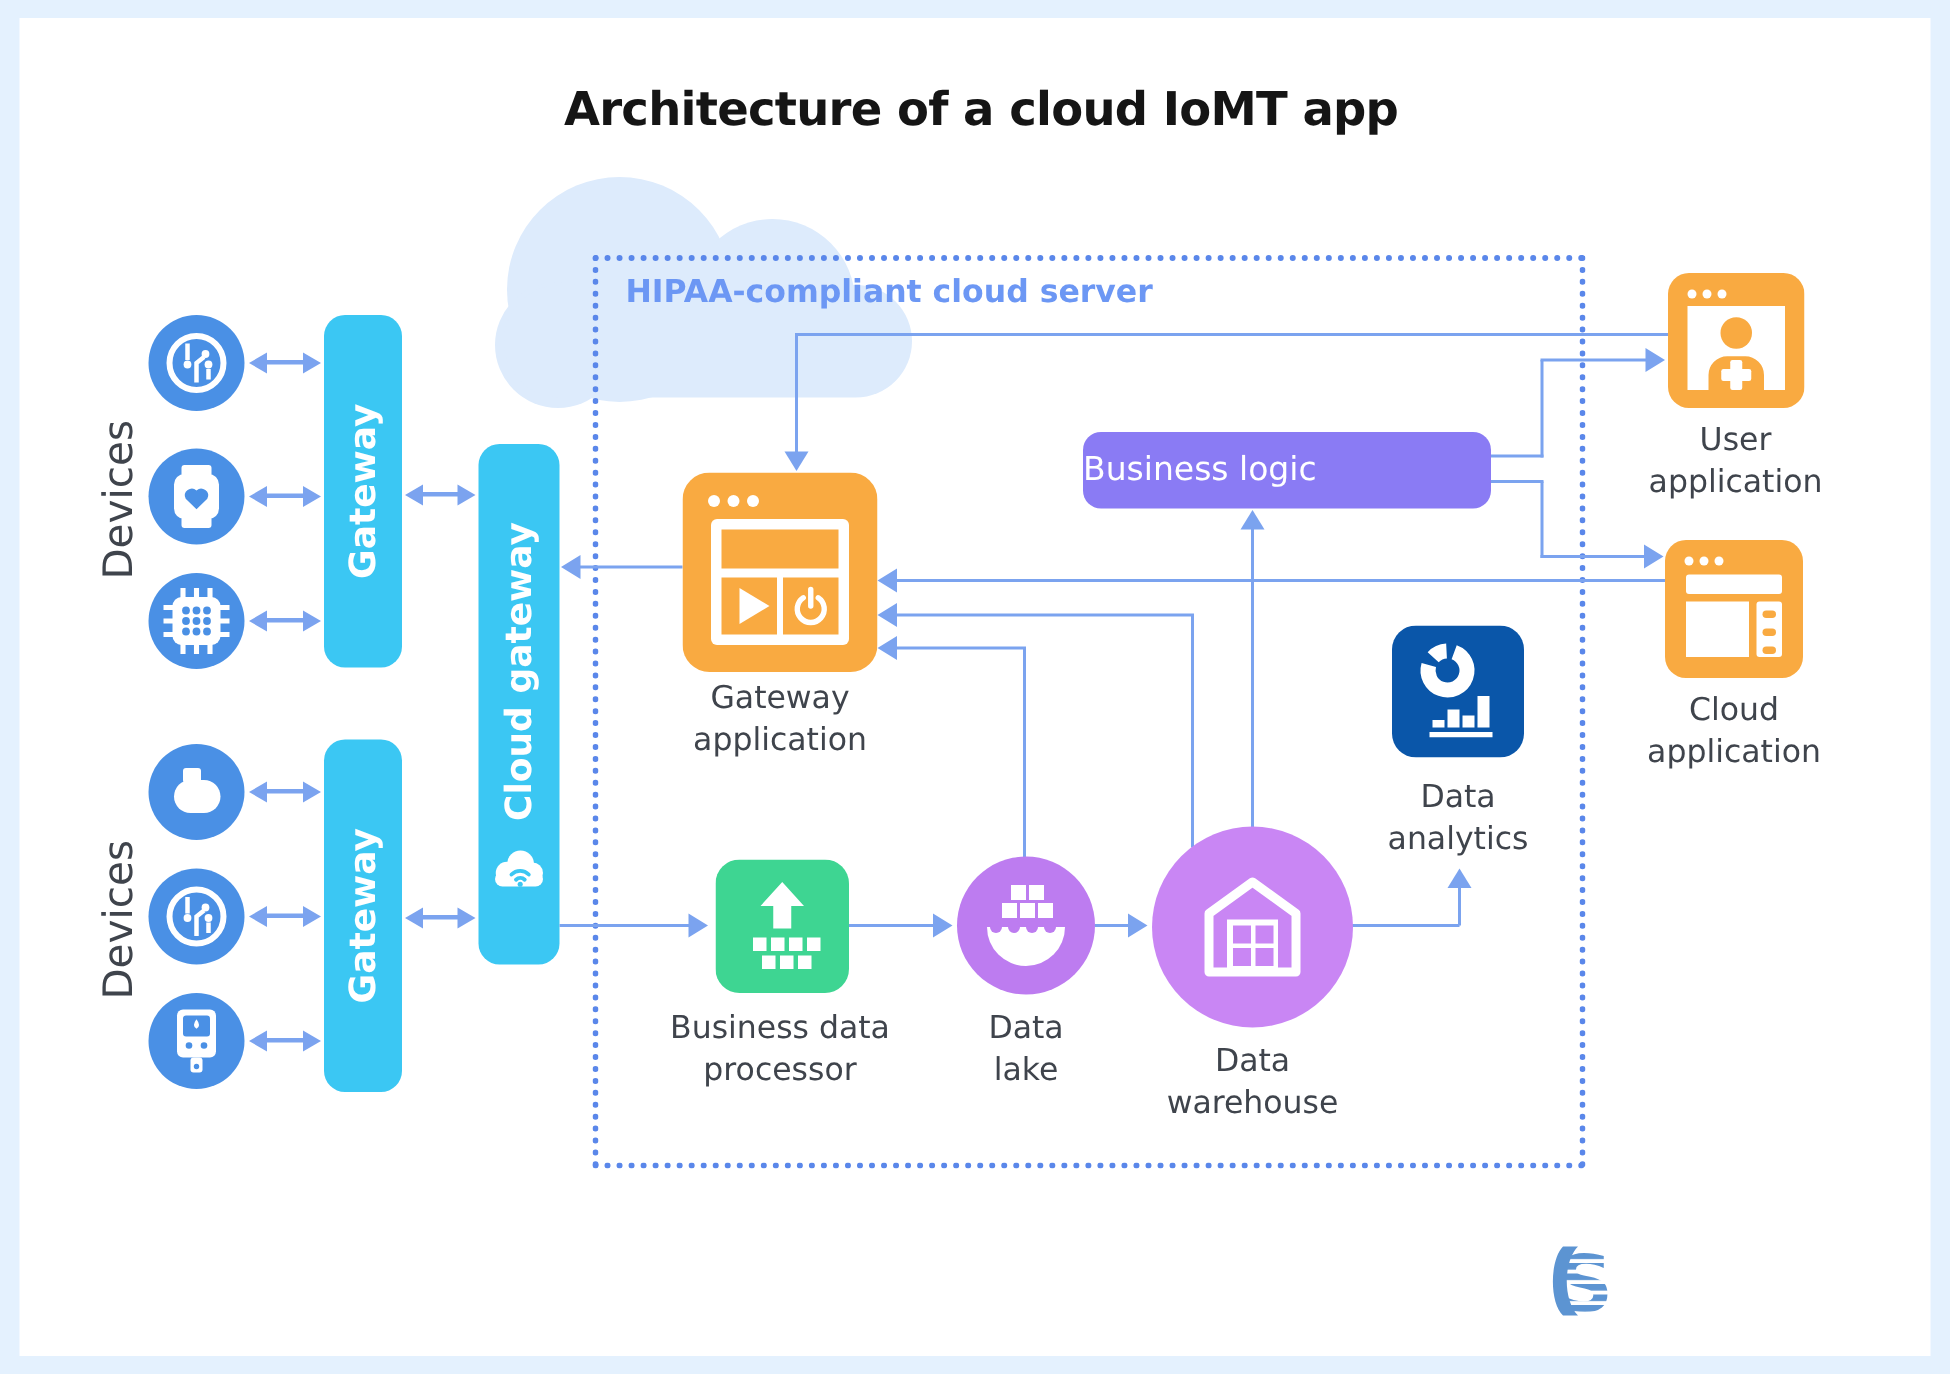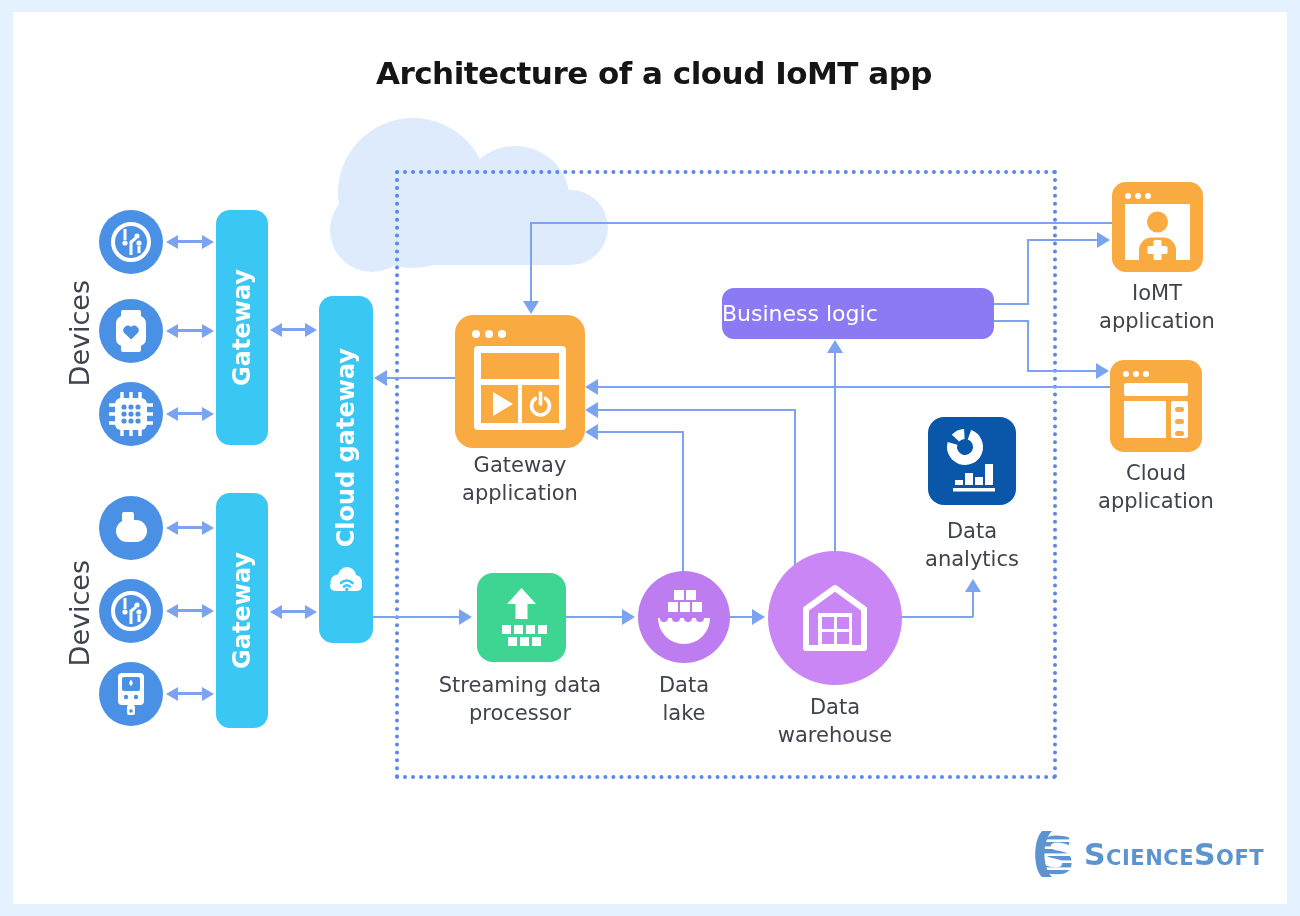--- a/index.html
+++ b/index.html
@@ -69,20 +69,21 @@
   <div class="title">Architecture of a cloud IoMT app</div>
 
   <div class="cloud">
     <i class="b1"></i>
       <i class="b2"></i>
       <i class="b3"></i>
       <i class="base"></i>
   </div>
 
   <div class="server-box"></div>
+  <div class="hipaa">HIPAA-compliant cloud server</div>
 
   <div class="vlabel" style="top:253px">
       <span class="vtext">Devices</span>
     </div>
 
   <div class="dev" style="top:210px">
     <svg width="64" height="64" viewBox="0 0 64 64">
       <g stroke="#fff" stroke-width="3" fill="none">
         <circle cx="32" cy="32" r="18" stroke-width="4"></circle>
         <path d="M26 19 V30"></path>
@@ -307,21 +308,21 @@
         <rect x="25" y="52" width="9" height="9"></rect>
           <rect x="37" y="52" width="9" height="9"></rect>
           <rect x="49" y="52" width="9" height="9"></rect>
           <rect x="61" y="52" width="9" height="9"></rect>
         <rect x="31" y="64" width="9" height="9"></rect>
           <rect x="43" y="64" width="9" height="9"></rect>
           <rect x="55" y="64" width="9" height="9"></rect>
       </g>
     </svg>
   </div>
-  <div class="nlabel" style="left:410px;top:672px;width:220px">Streaming data
+  <div class="nlabel" style="left:410px;top:672px;width:220px">Business data
 processor</div>
 
   <div class="circle-node lake-node">
     <svg width="92" height="92" viewBox="0 0 92 92">
       <g fill="#fff">
         <rect x="36" y="19" width="10" height="10"></rect>
           <rect x="48" y="19" width="10" height="10"></rect>
         <rect x="30" y="31" width="10" height="10"></rect>
           <rect x="42" y="31" width="10" height="10"></rect>
           <rect x="54" y="31" width="10" height="10"></rect>
@@ -377,21 +378,21 @@
         <circle cx="36" cy="14" r="3" fill="#fff"></circle>
       <rect x="13" y="22" width="65" height="56" fill="#fff"></rect>
       <circle class="f-or" cx="45.5" cy="40" r="10.5"></circle>
       <path class="f-or" d="M27 78 v-10 a12.5 12.5 0 0 1 12.5-12.5 h12 A12.5 12.5 0 0 1 64 68 v10 z"></path>
       <g fill="#fff">
         <rect x="41.5" y="58" width="8" height="20" rx="1.5"></rect>
         <rect x="35.5" y="64" width="20" height="8" rx="1.5"></rect>
       </g>
     </svg>
   </div>
-  <div class="nlabel" style="left:1072px;top:280px;width:170px">IoMT
+  <div class="nlabel" style="left:1072px;top:280px;width:170px">User
 application</div>
 
   <div class="icon-abs" style="left:1110px;top:360px">
     <svg width="92" height="92" viewBox="0 0 92 92">
       <rect class="f-or" width="92" height="92" rx="14"></rect>
       <circle cx="16" cy="14" r="3" fill="#fff"></circle>
         <circle cx="26" cy="14" r="3" fill="#fff"></circle>
         <circle cx="36" cy="14" r="3" fill="#fff"></circle>
       <rect x="14" y="23" width="64" height="13" rx="2" fill="#fff"></rect>
       <rect x="14" y="41" width="42" height="37" fill="#fff"></rect>
@@ -409,15 +410,14 @@
   <div class="logo">
     <svg width="42" height="52" viewBox="0 0 42 52">
       <defs>
         <pattern id="sp" patternUnits="userSpaceOnUse" width="8" height="7">
           <rect width="8" height="4.4" fill="#5C94D2"></rect>
         </pattern>
       </defs>
       <path d="M10 3 C1 12 1 41 10 49 L20 49 C10 39 10 13 20 3 Z" fill="#5C94D2"></path>
       <text x="6" y="46" font-family="DejaVu Sans, Liberation Sans, sans-serif" font-size="52" font-weight="bold" fill="url(#sp)">S</text>
     </svg>
-    <span class="logo-text">ScienceSoft</span>
   </div>
 </div>
 
 </body></html>

